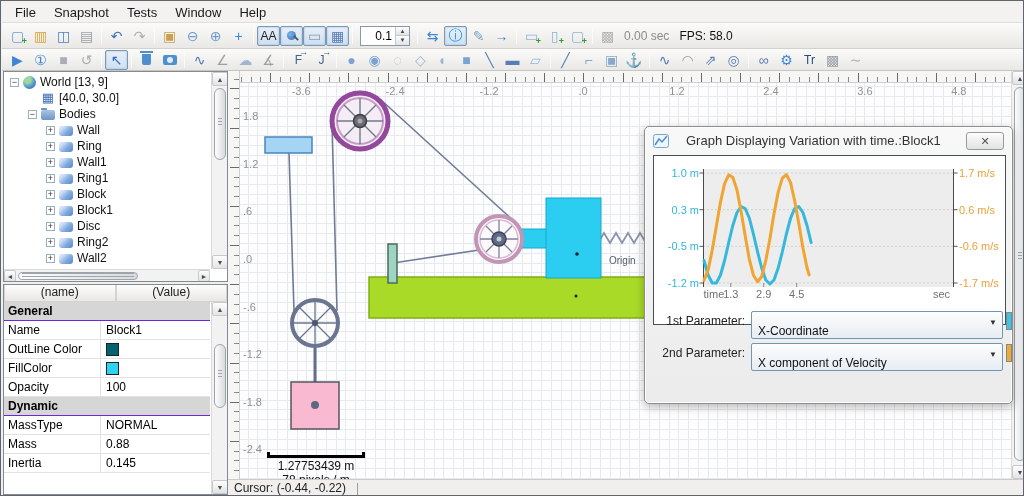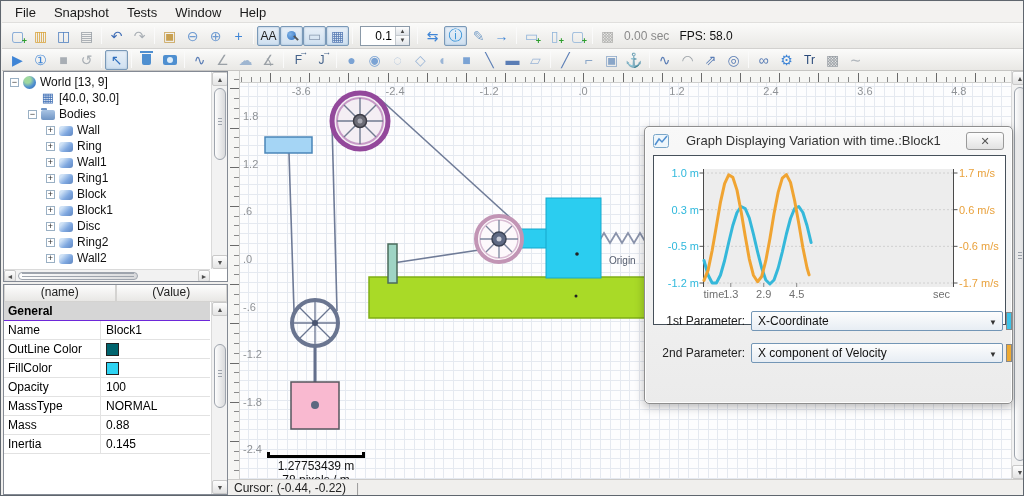--- a/index.html
+++ b/index.html
@@ -109,22 +109,22 @@
     background:linear-gradient(#f8f8f8,#ebebeb); border:1px solid #8e8e8e; border-radius:5px;
     box-shadow:0 3px 10px rgba(0,0,0,.28), inset 0 0 0 1px #fdfdfd; }
   #gw-titlebar { height:27px; display:flex; align-items:center; padding:0 8px; }
   #gw-title { font-size:13px; color:#333; margin-left:17px; flex:1; white-space:nowrap; overflow:hidden;}
   #gw-close { width:38px; height:18px; border:1px solid #9a9a9a; border-radius:3px;
     background:linear-gradient(#fdfdfd,#e2e2e2); font-size:11px; color:#555; text-align:center; line-height:16px; }
   #gw-chart-panel { position:absolute; left:8px; top:28px; width:353px; height:170px; background:#fff; border:1px solid #46505a; }
   #gw-params { position:absolute; left:0; top:184px; width:100%; }
   .param-row { position:absolute; left:0; width:100%; height:20px; }
   .param-label { position:absolute; left:0; width:100px; text-align:right; font-size:12px; color:#222; top:3px;}
-  .param-combo { position:absolute; left:106px; top:0; width:252px; height:20px; border:1px solid #7396b6; border-radius:2px;
-    background:linear-gradient(#fdfdfd,#e7edf4); font-size:12px; color:#111; display:flex; align-items:center; padding-left:6px;}
+  .param-combo { position:absolute; left:106px; top:0; width:252px; height:28px; border:1px solid #7396b6; border-radius:2px;
+    background:linear-gradient(#fdfdfd,#e7edf4); font-size:12px; color:#111; display:flex; align-items:flex-end; padding-left:6px;}
   .combo-arrow { position:absolute; right:5px; top:6px; font-size:8px; color:#333; }
   .param-strip { position:absolute; left:361px; top:1px; width:6px; height:18px; border:1px solid #888; }
   text { font-family:"Liberation Sans", sans-serif; }
 </style>
 </head>
 <body>
 
 <div id="menubar">
     <div class="menu-item">File</div>
     <div class="menu-item">Snapshot</div>
@@ -324,20 +324,23 @@
       </div>
       <div class="prop-row">
         <div class="prop-name">FillColor</div>
         <div class="prop-val">
           <span class="swatch" style="background: rgb(46, 211, 242);"></span>
         </div>
       </div>
       <div class="prop-row">
         <div class="prop-name">Opacity</div>
         <div class="prop-val">100</div>
+      </div>
+      <div class="prop-row section">
+        <div class="prop-name">Dynamic</div>
       </div>
       <div class="prop-row">
         <div class="prop-name">MassType</div>
         <div class="prop-val">NORMAL</div>
       </div>
       <div class="prop-row">
         <div class="prop-name">Mass</div>
         <div class="prop-val">0.88</div>
       </div>
       <div class="prop-row">

